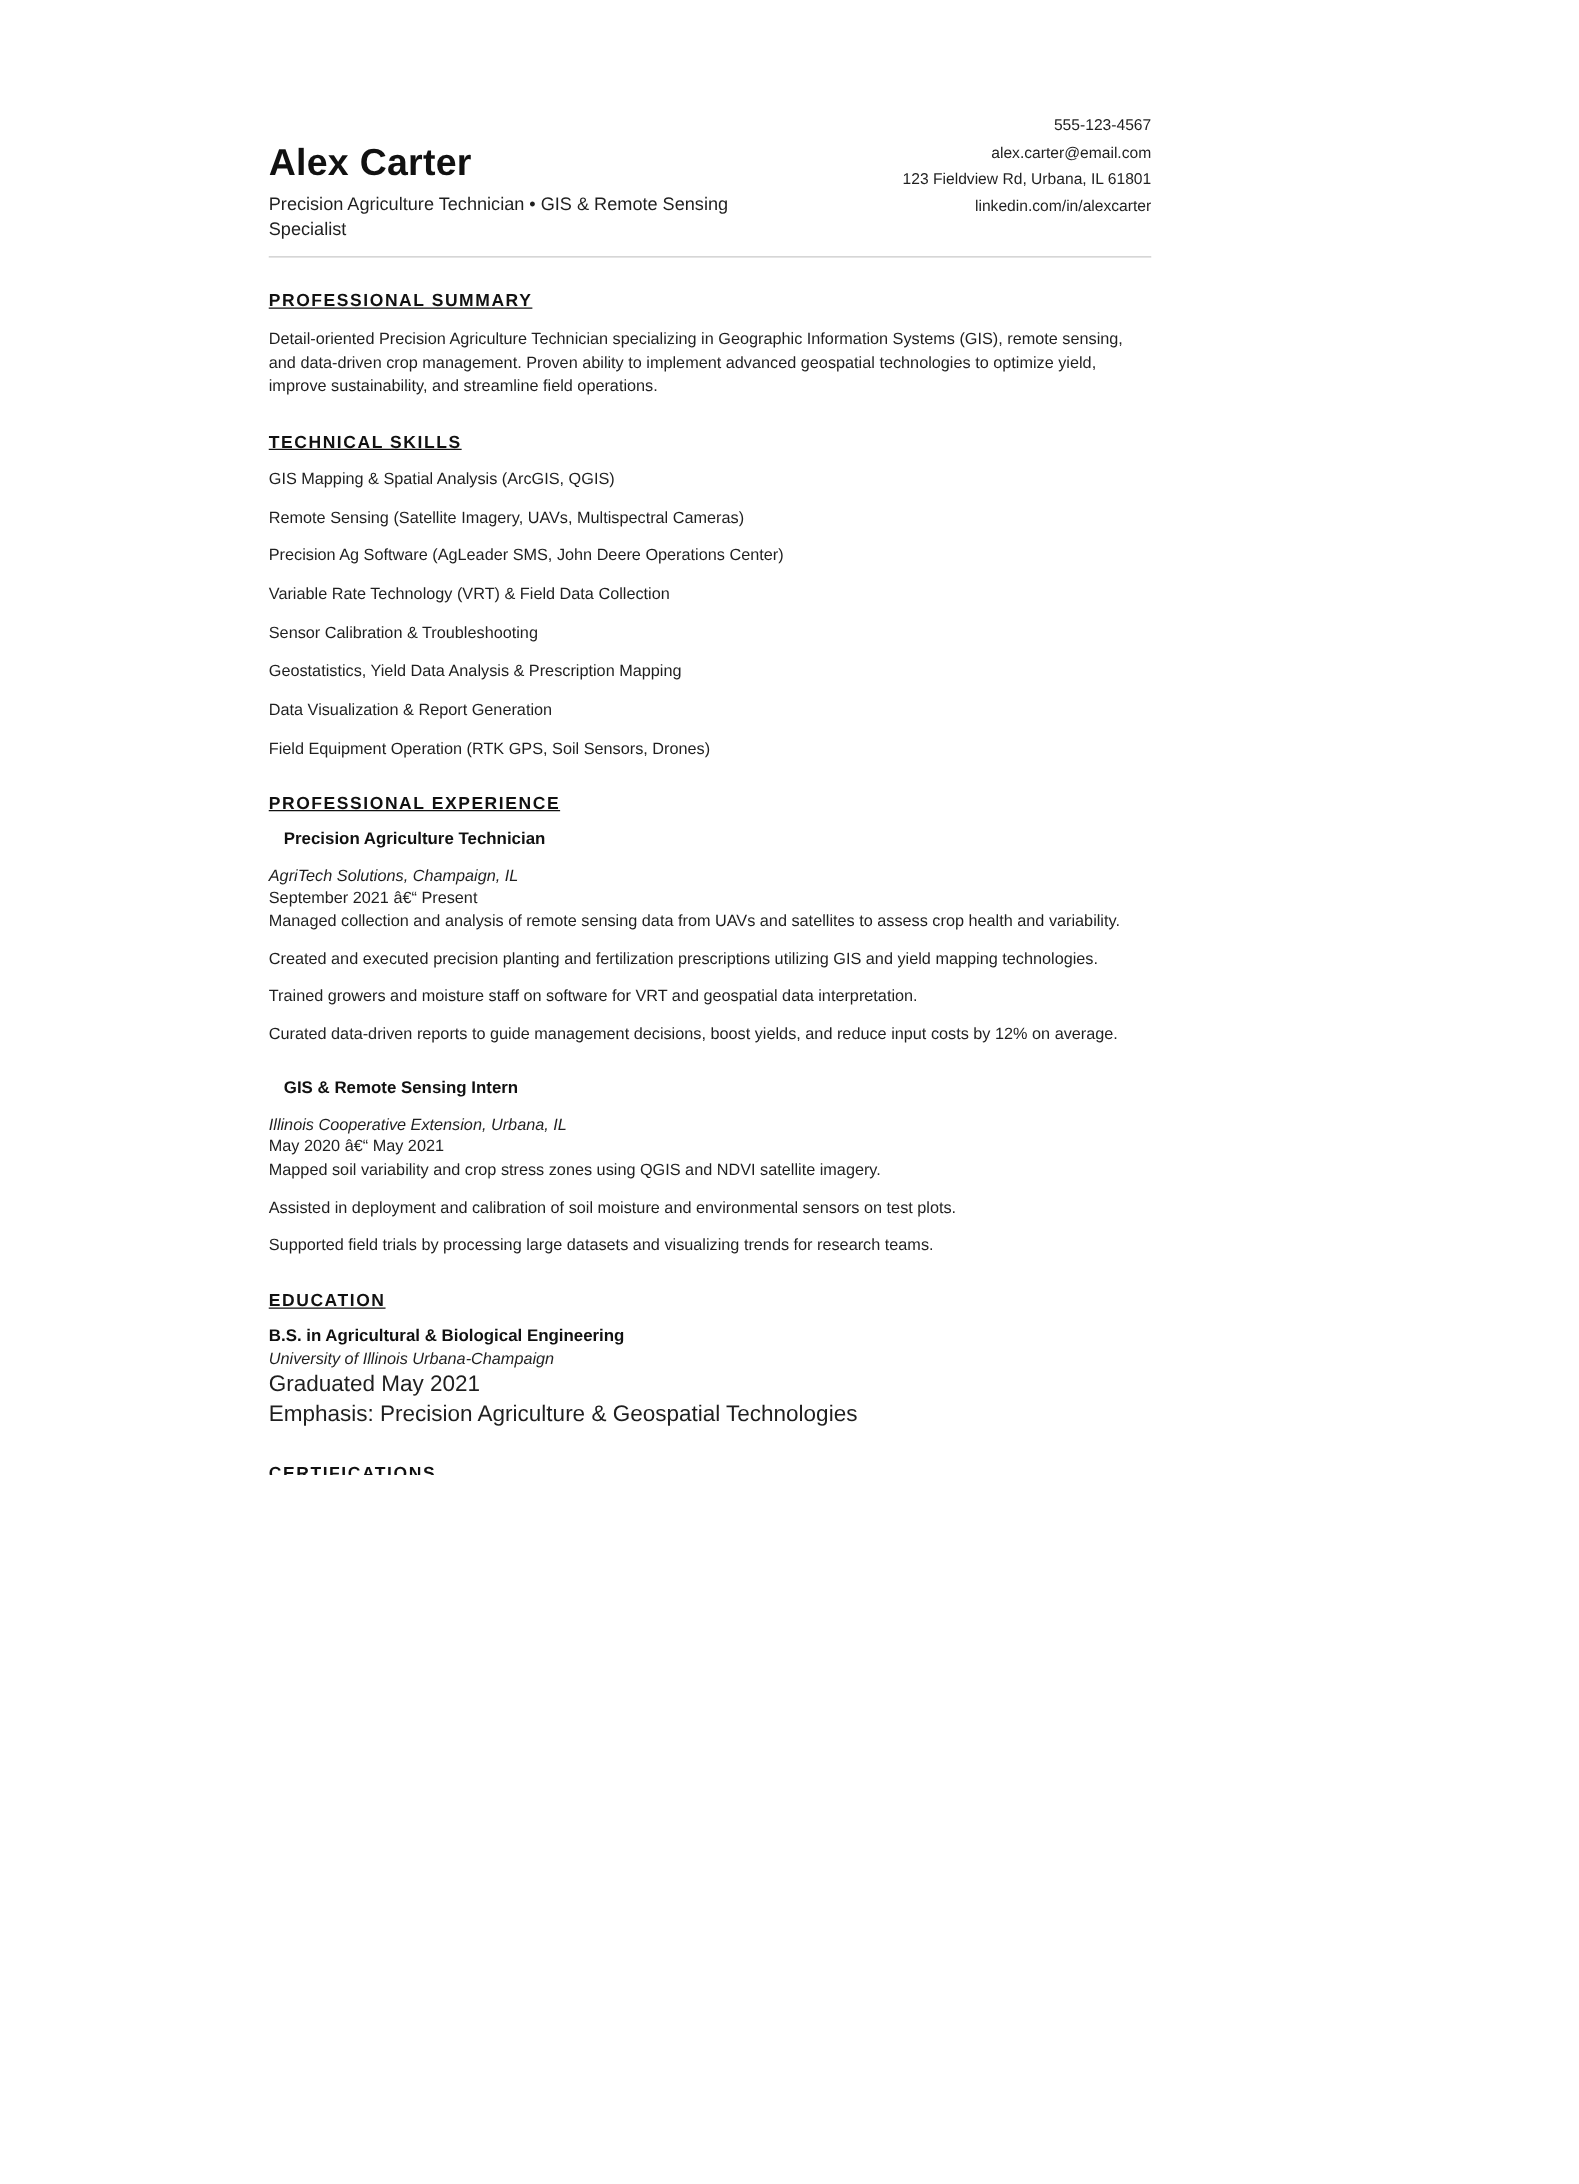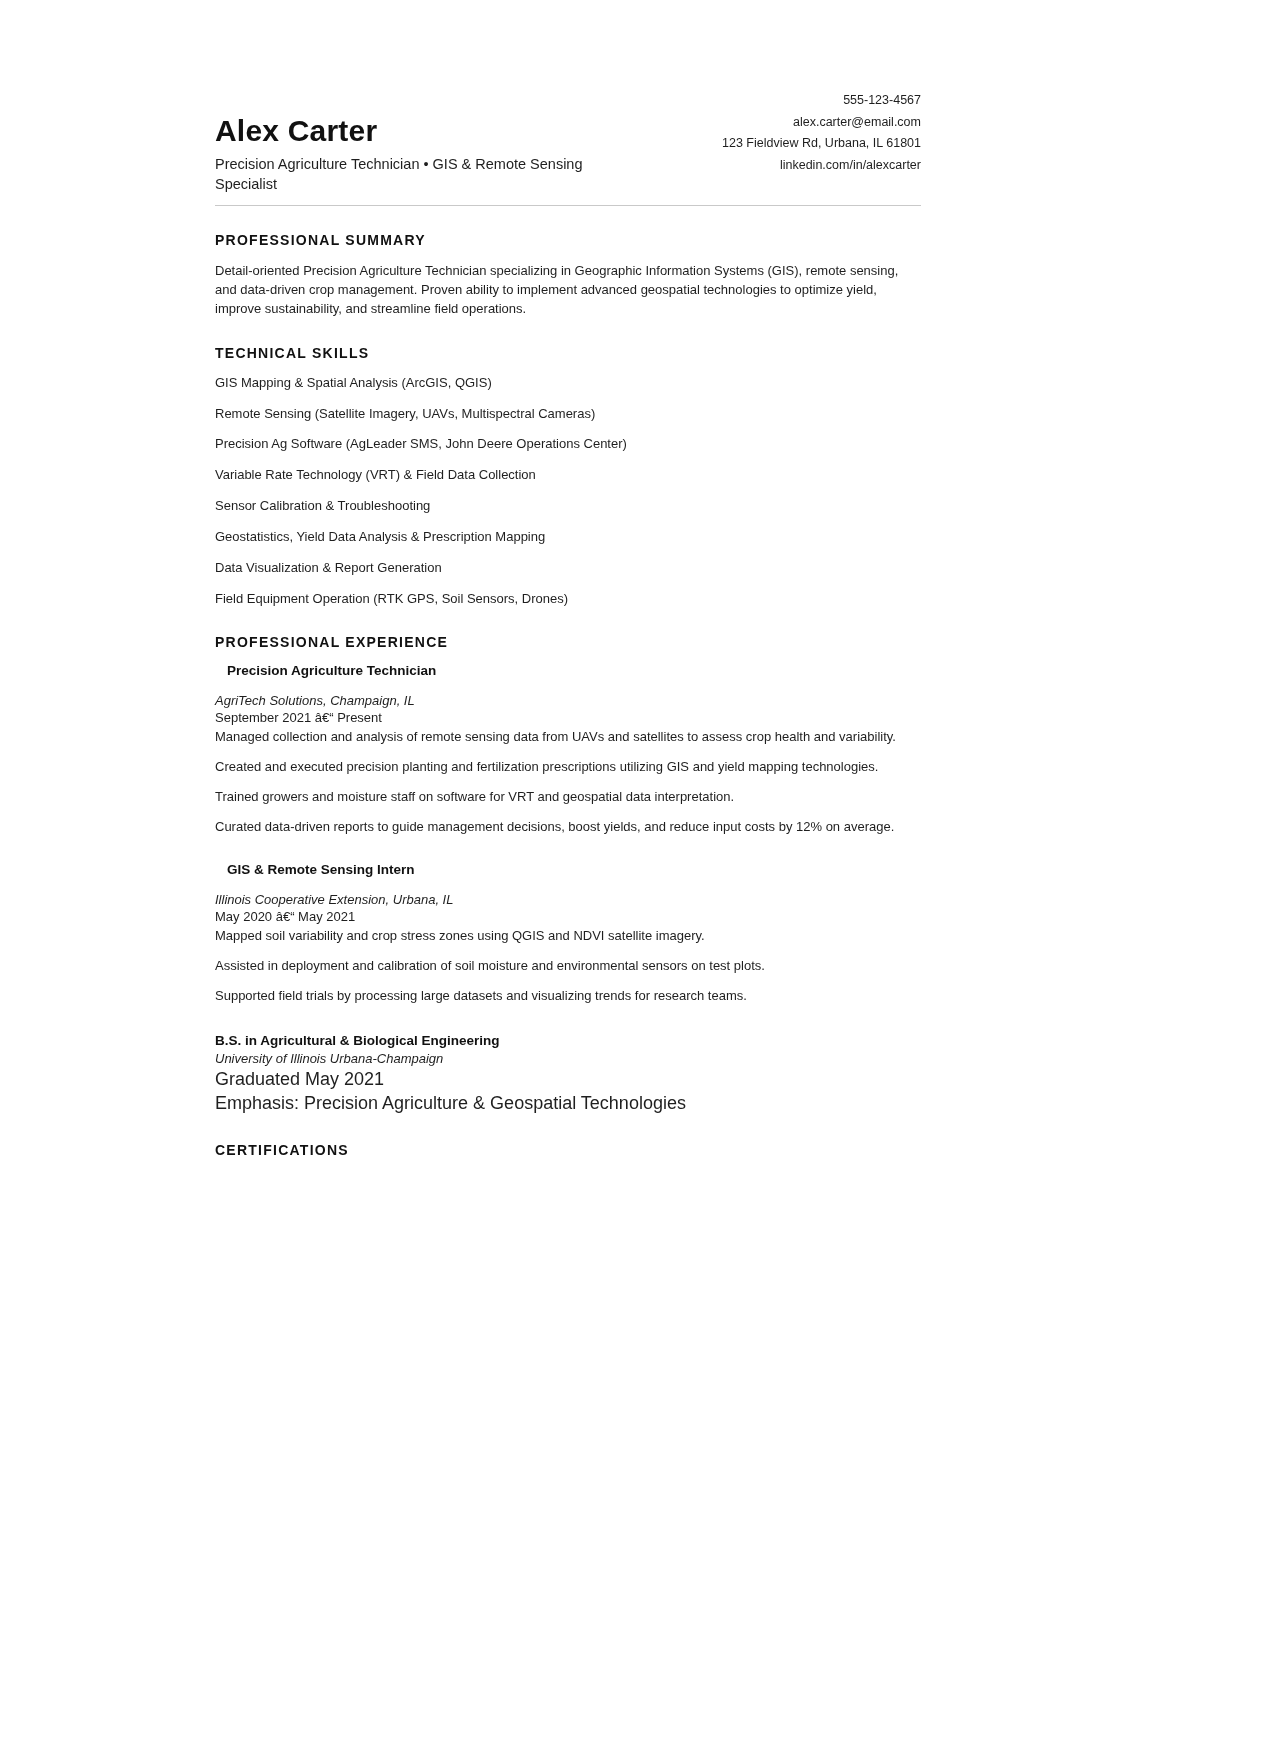--- a/index.html
+++ b/index.html
@@ -84,20 +84,21 @@
   .section {
     margin-top: 26px;
   }
   .section-title {
     font-size: 14px;
     font-weight: bold;
     letter-spacing: 1.25px;
     color: #111111;
     margin: 0 0 14px 0;
     text-transform: uppercase;
+    text-decoration: underline;
   }
   .section-title.tight {
     margin-bottom: 12px;
   }
 
   .para {
     font-size: 13px;
     line-height: 1.46;
     color: #1f1f1f;
     margin: 0;
@@ -241,20 +242,21 @@
           <div class="job-dates">May 2020 â€“ May 2021</div>
           <ul class="bullets">
             <li class="bullet">Mapped soil variability and crop stress zones using QGIS and NDVI satellite imagery.</li>
             <li class="bullet">Assisted in deployment and calibration of soil moisture and environmental sensors on test plots.</li>
             <li class="bullet">Supported field trials by processing large datasets and visualizing trends for research teams.</li>
           </ul>
         </div>
       </div>
 
       <div class="section">
+        <h2 class="section-title tight">EDUCATION</h2>
         <div class="edu-degree">B.S. in Agricultural &amp; Biological Engineering</div>
         <div class="edu-school">University of Illinois Urbana-Champaign</div>
         <div class="edu-line">Graduated May 2021</div>
         <div class="edu-line">Emphasis: Precision Agriculture &amp; Geospatial Technologies</div>
       </div>
 
       <div class="section certifications">
         <h2 class="section-title">CERTIFICATIONS</h2>
       </div>
 

